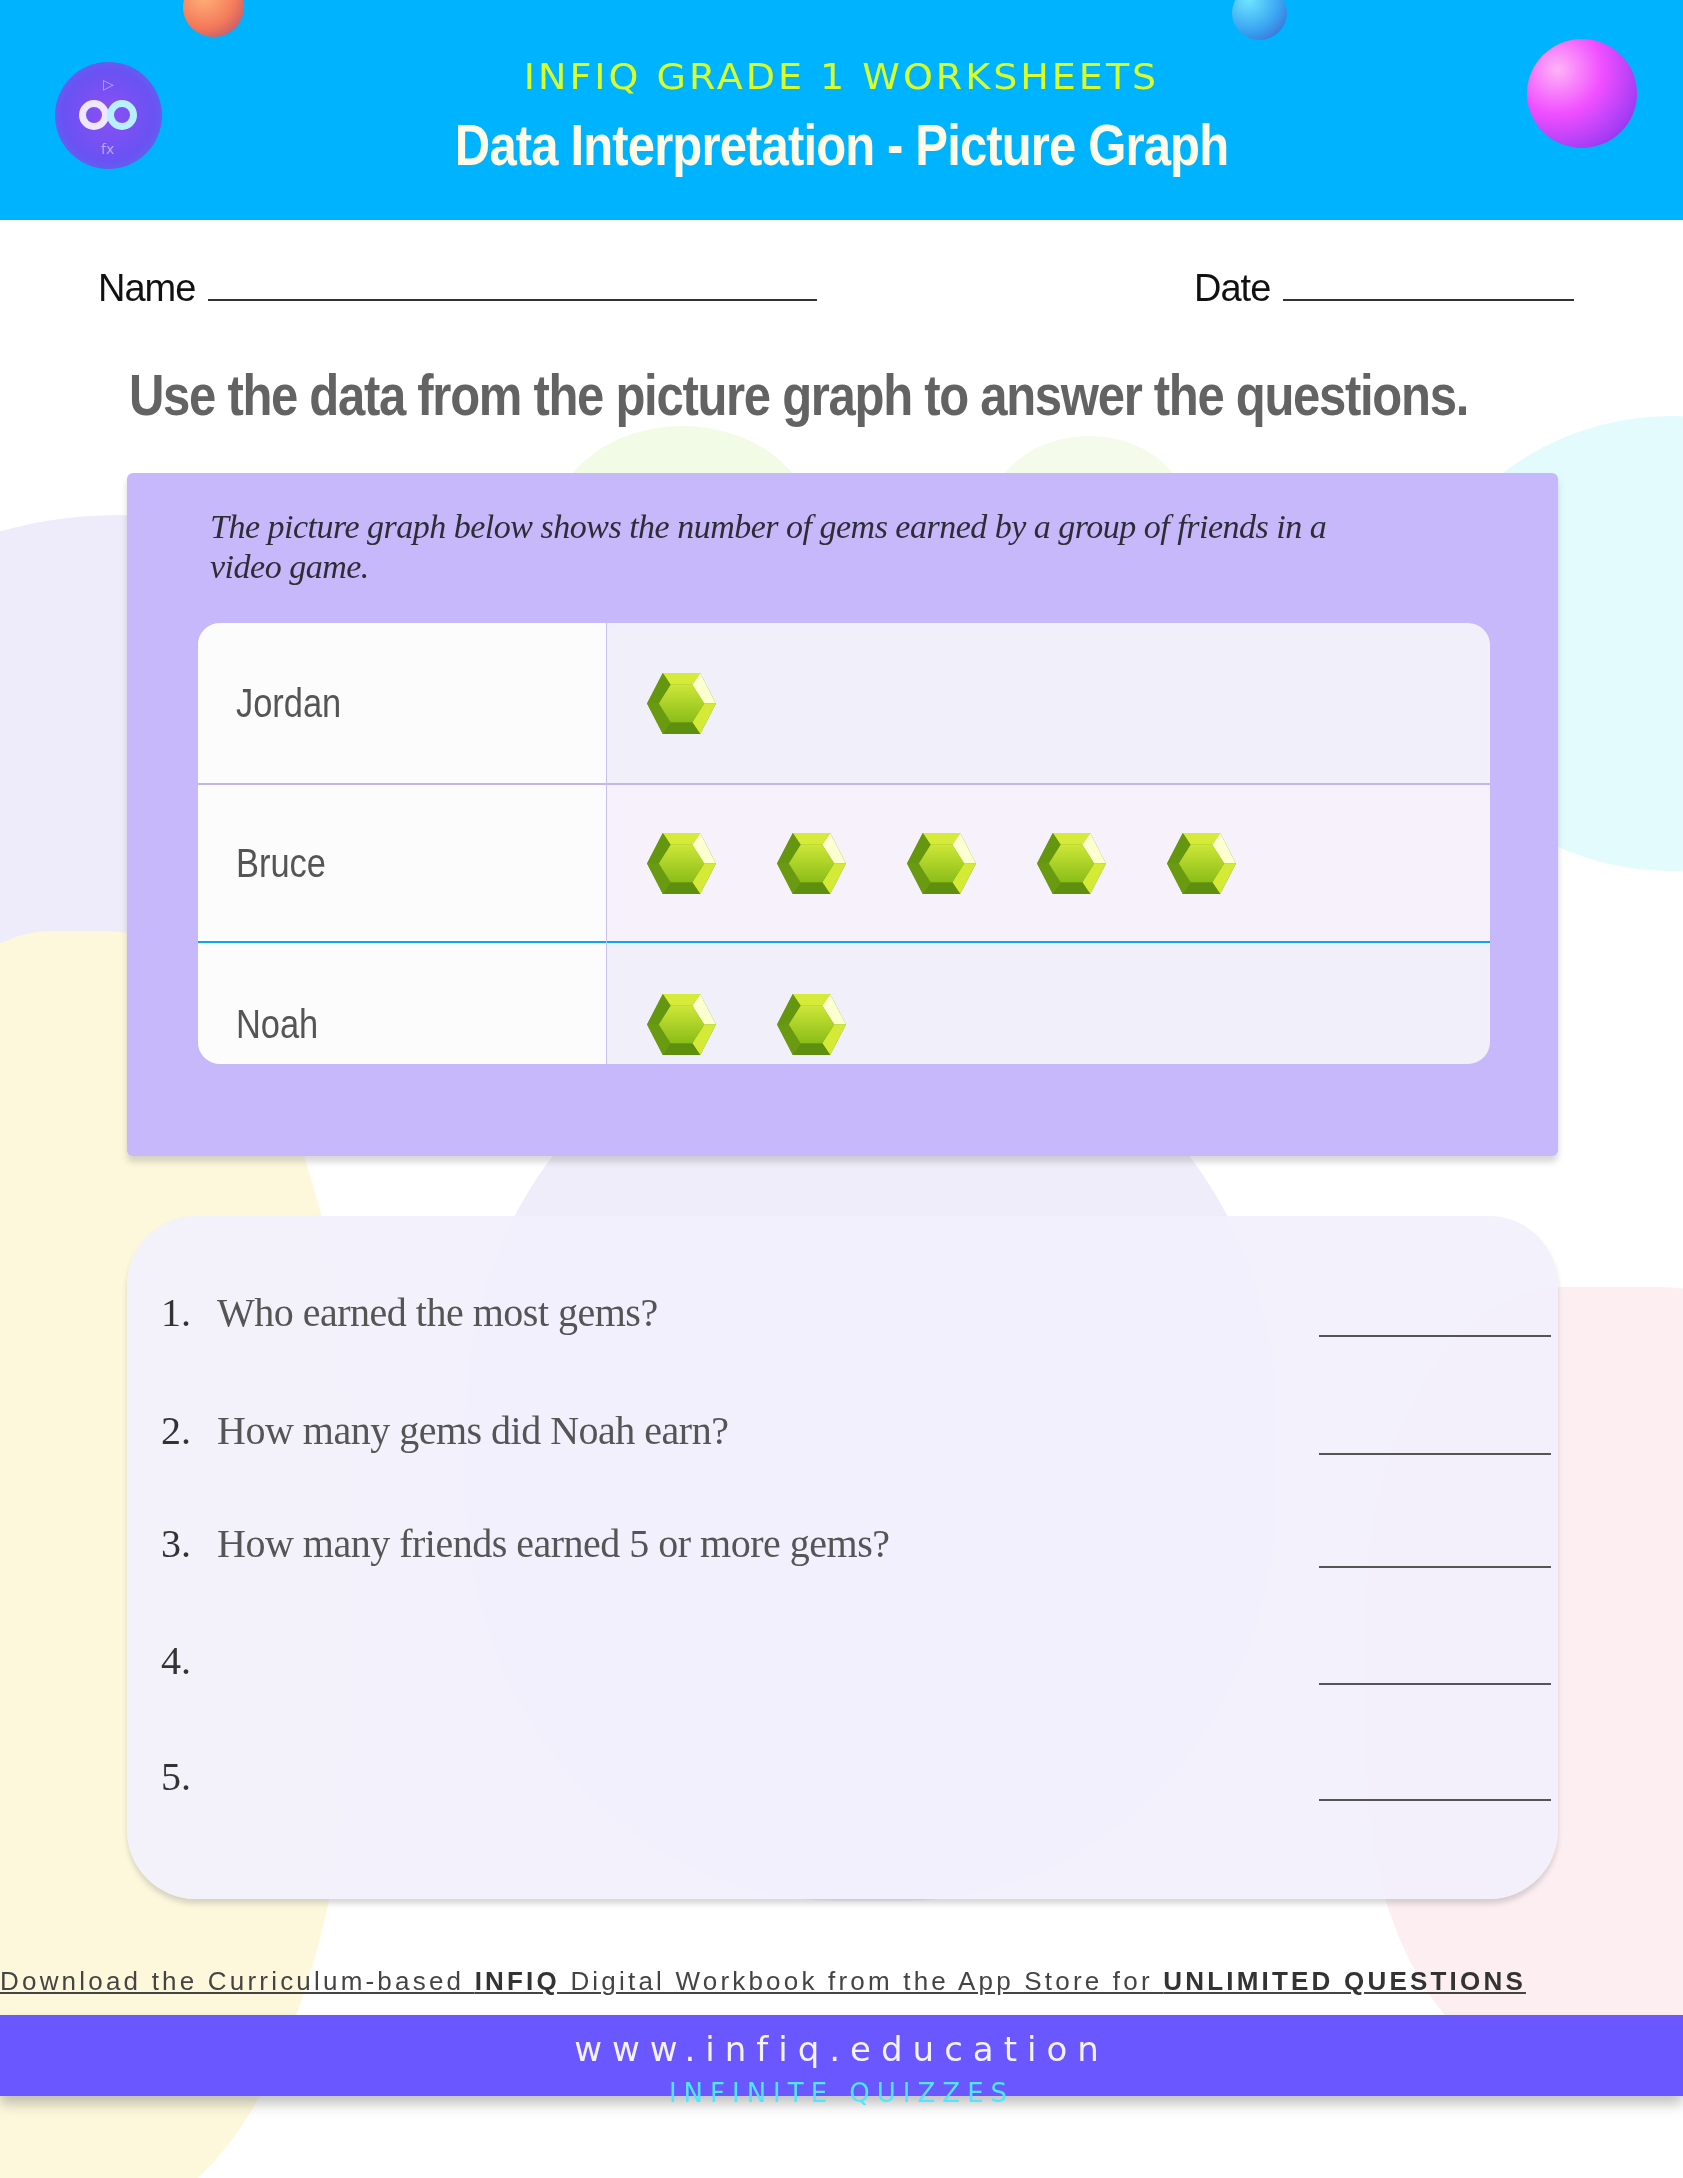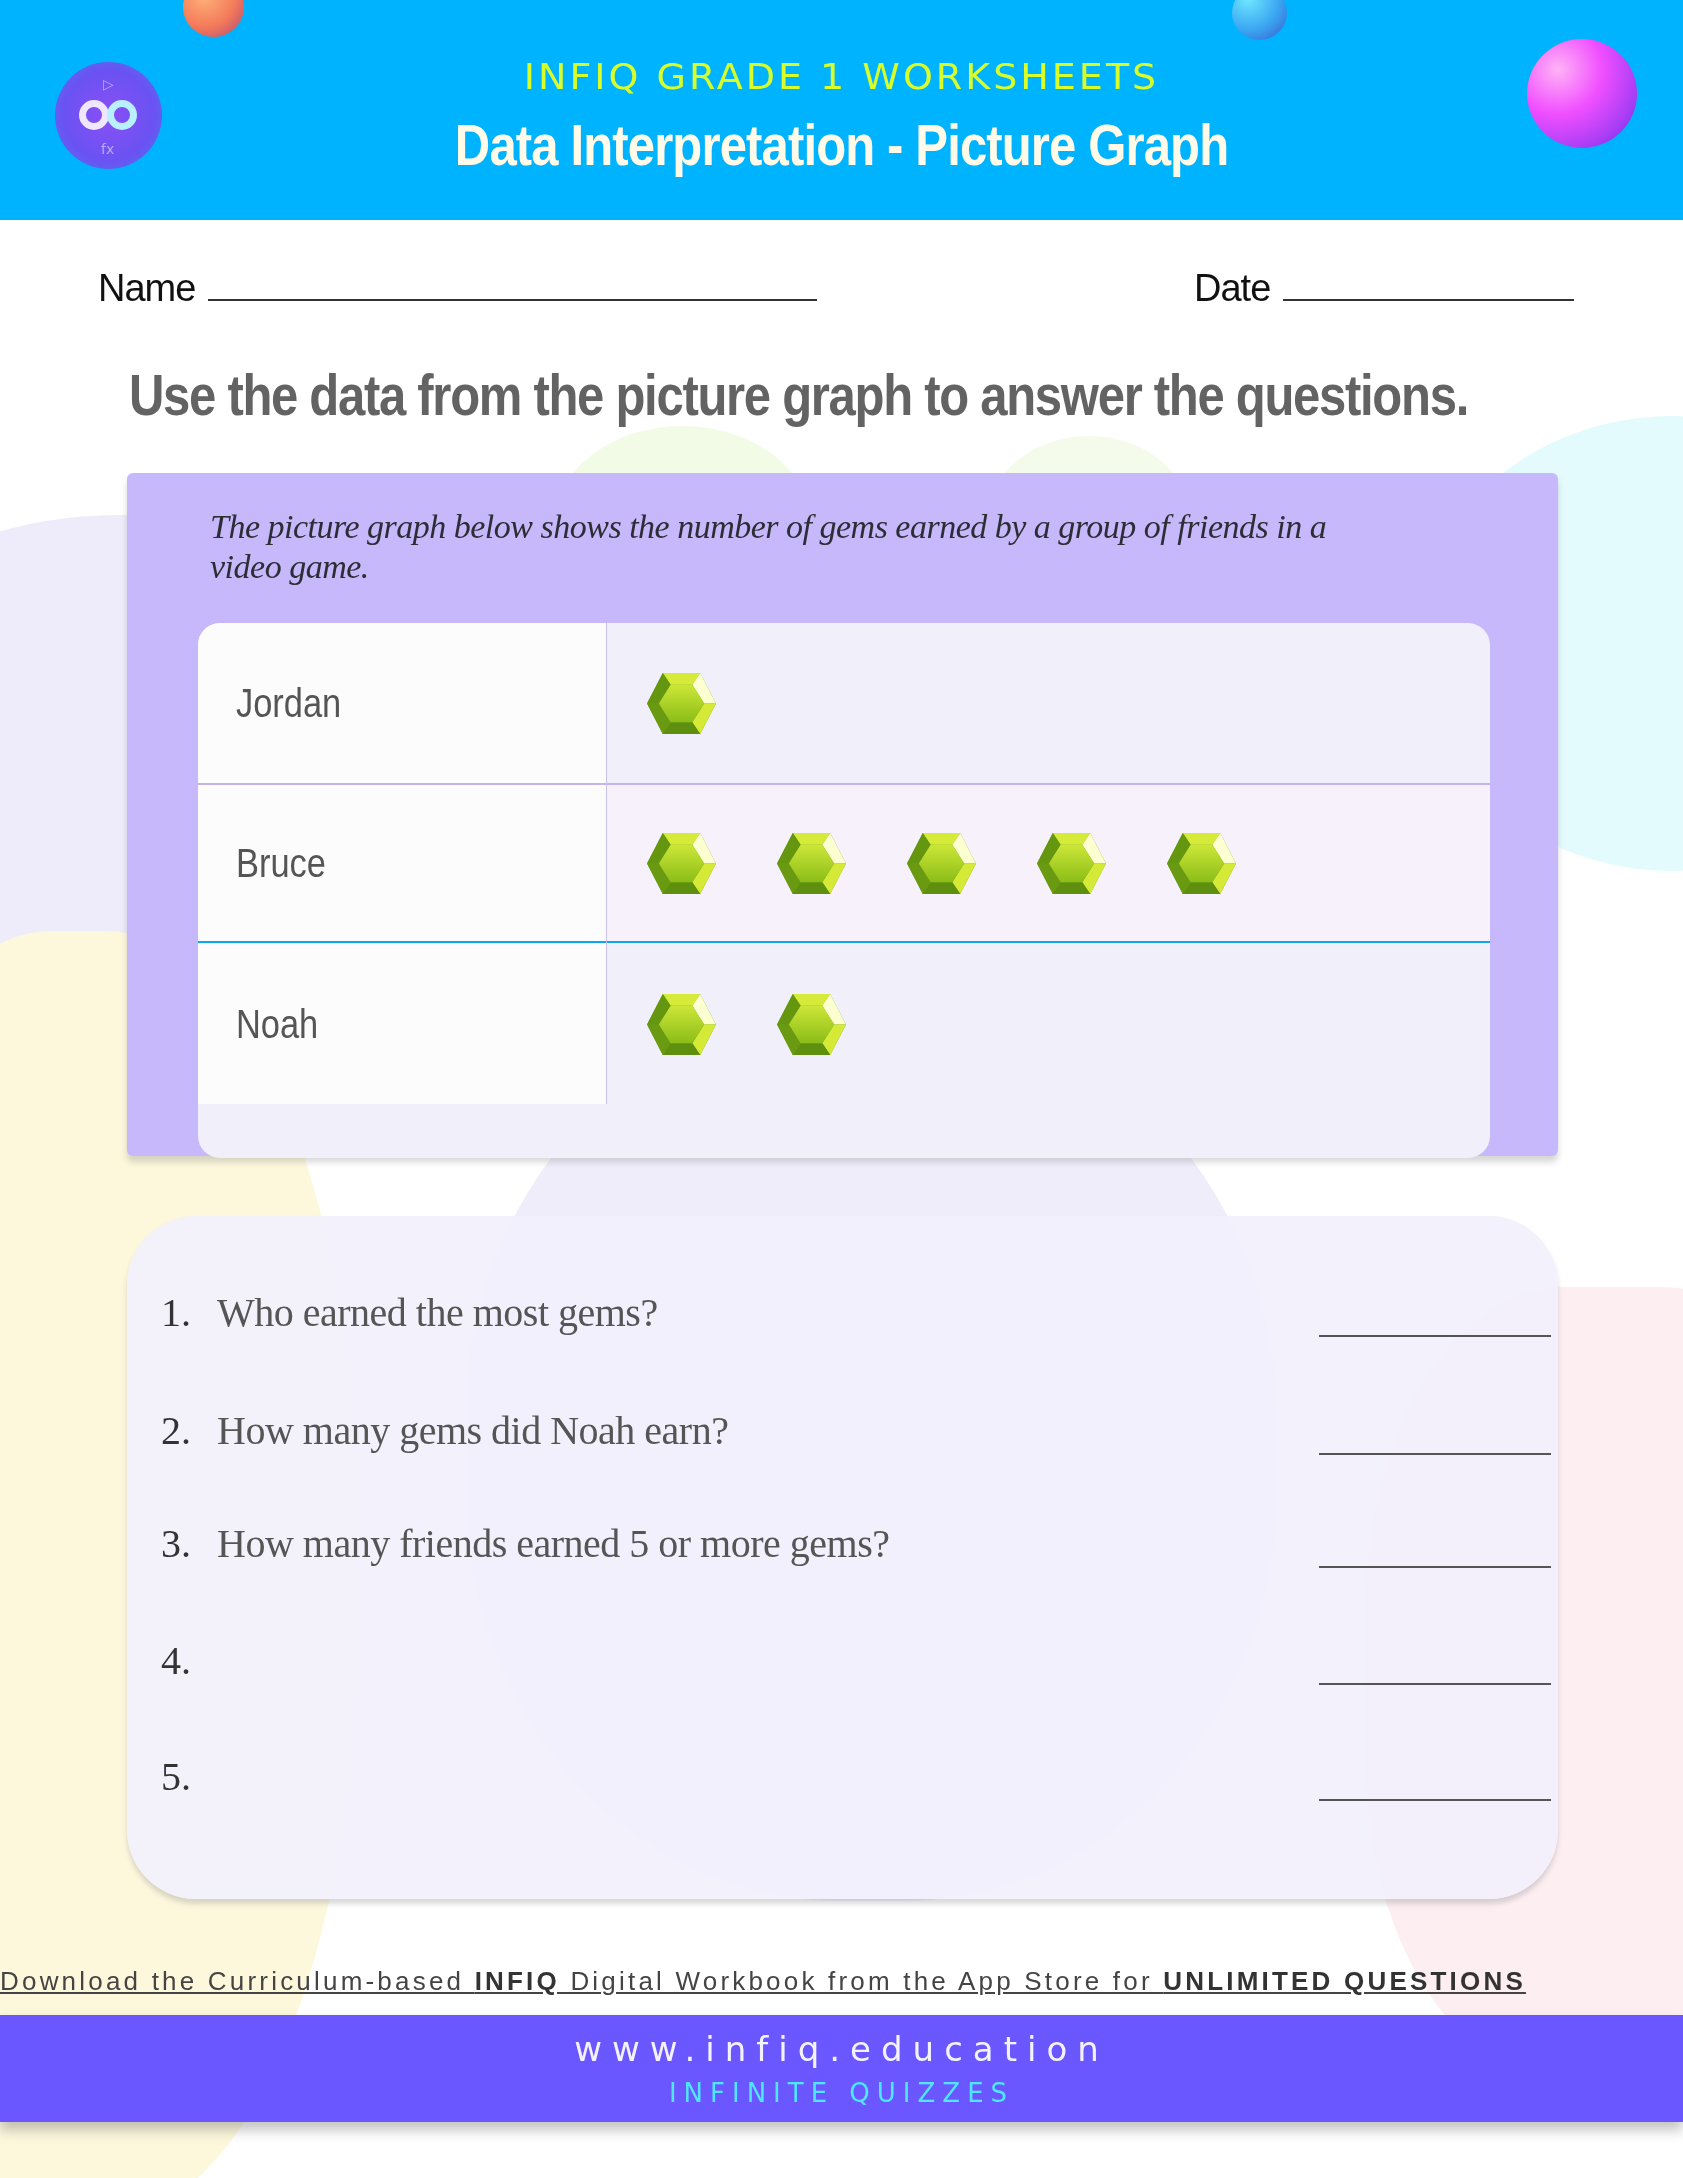--- a/index.html
+++ b/index.html
@@ -67,21 +67,21 @@
     position: absolute; left: 127px; top: 473px; width: 1431px; height: 683px;
     background: #c6b8fa; border-radius: 6px; z-index: 2;
     box-shadow: 0 6px 6px rgba(140,140,140,0.35);
   }
   .graph-desc {
     position: absolute; left: 83px; top: 34px; width: 1188px;
     font-family: "Liberation Serif", serif; font-style: italic; font-size: 34px; line-height: 40px; color: #2d2d36;
     letter-spacing: -0.5px;
   }
   .graph-table {
-    position: absolute; left: 71px; top: 150px; width: 1292px; height: 535px;
+    position: absolute; left: 71px; top: 150px; width: 1292px; height: 441px;
     background: #f1effa; border-radius: 22px; overflow: hidden;
   }
   .g-row { position: absolute; left: 0; width: 1292px; height: 160px; }
   .g-row.r0 { top: 0; }
   .g-row.r1 { top: 160px; background: #f6f1fa; border-top: 2px solid #c4b6ea; border-bottom: 2px solid #0ea5e9; box-sizing: border-box; }
   .g-row.r2 { top: 321px; }
   .g-label-cell { position: absolute; left: 0; top: 0; width: 408px; height: 100%; background: #fbfcfb; }
   .g-row.r1 .g-label-cell { background: #fbfcfb; }
   .g-label {
     position: absolute; left: 38px; top: 50%; transform: translateY(-50%) scaleX(0.86); transform-origin: 0 50%;
@@ -106,21 +106,21 @@
   .q-text { left: 56px; letter-spacing: -0.5px; }
   .q-line { position: absolute; left: 1158px; top: 46px; width: 232px; border-top: 2px solid #555; }
 
   
   .footer-note {
     position: absolute; left: 0; top: 1966px; width: 1683px; text-align: left; z-index: 2;
     font-family: "Liberation Sans", sans-serif; font-size: 26px; letter-spacing: 3.2px; color: #444; text-decoration: underline;
   }
   .footer-note b { color: #333; }
   .footer-band {
-    position: absolute; left: 0; top: 2015px; width: 1683px; height: 107px; background: #6b57ff; z-index: 2;
+    position: absolute; left: 0; top: 2015px; width: 1683px; height: 81px; background: #6b57ff; z-index: 2;
     box-shadow: 0 8px 12px rgba(120,120,120,0.45);
   }
   .footer-url {
     position: absolute; left: 0; top: 14px; width: 1683px; text-align: center;
     font-family: "DejaVu Sans", sans-serif; font-size: 34px; letter-spacing: 10px; color: #f4f2ff;
   }
   .footer-tag {
     position: absolute; left: 0; top: 63px; width: 1683px; text-align: center;
     font-family: "DejaVu Sans", sans-serif; font-size: 26px; letter-spacing: 7px; color: #4fe6ff;
   }

